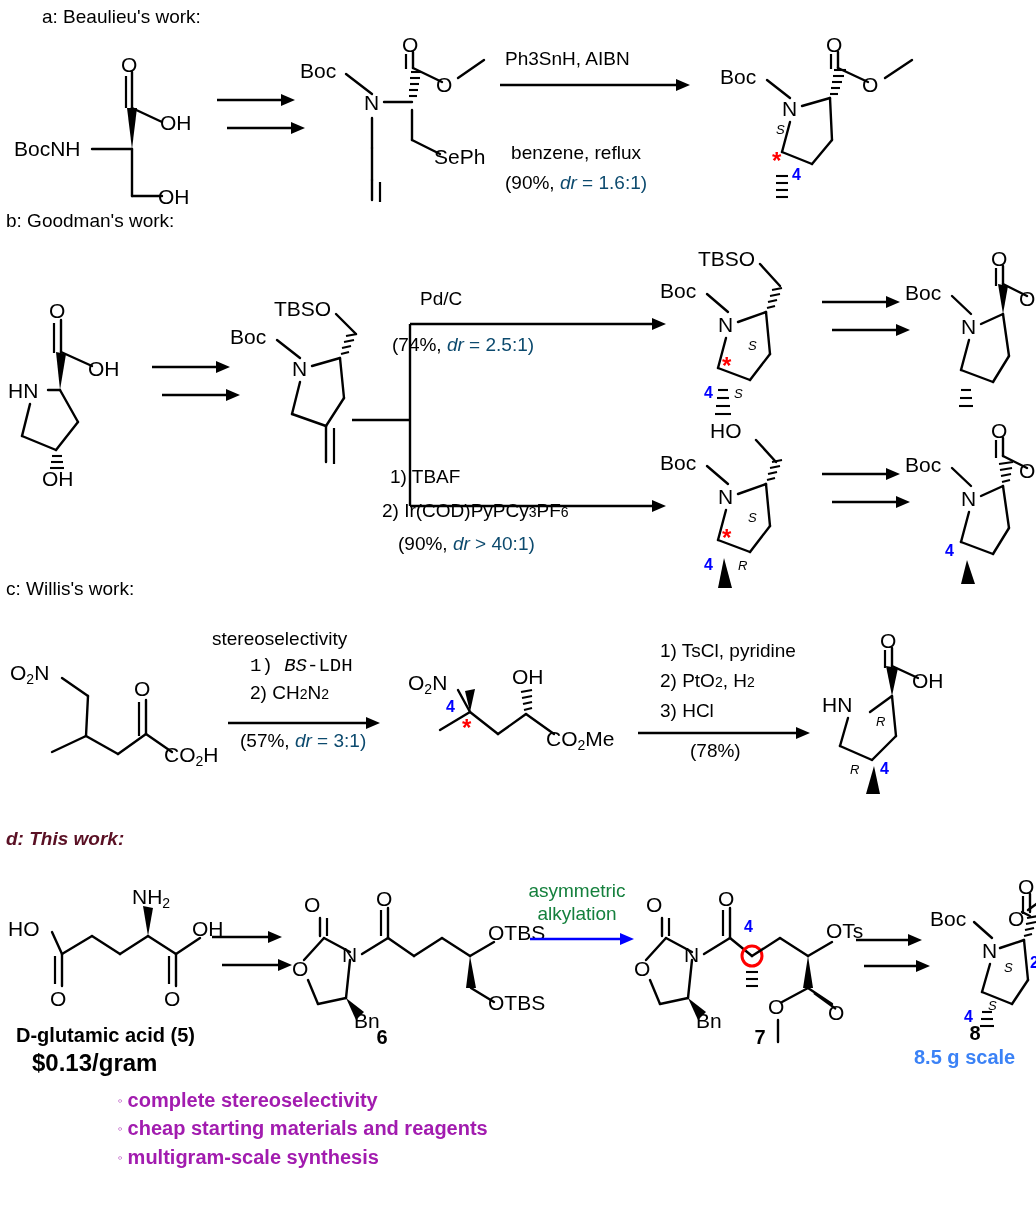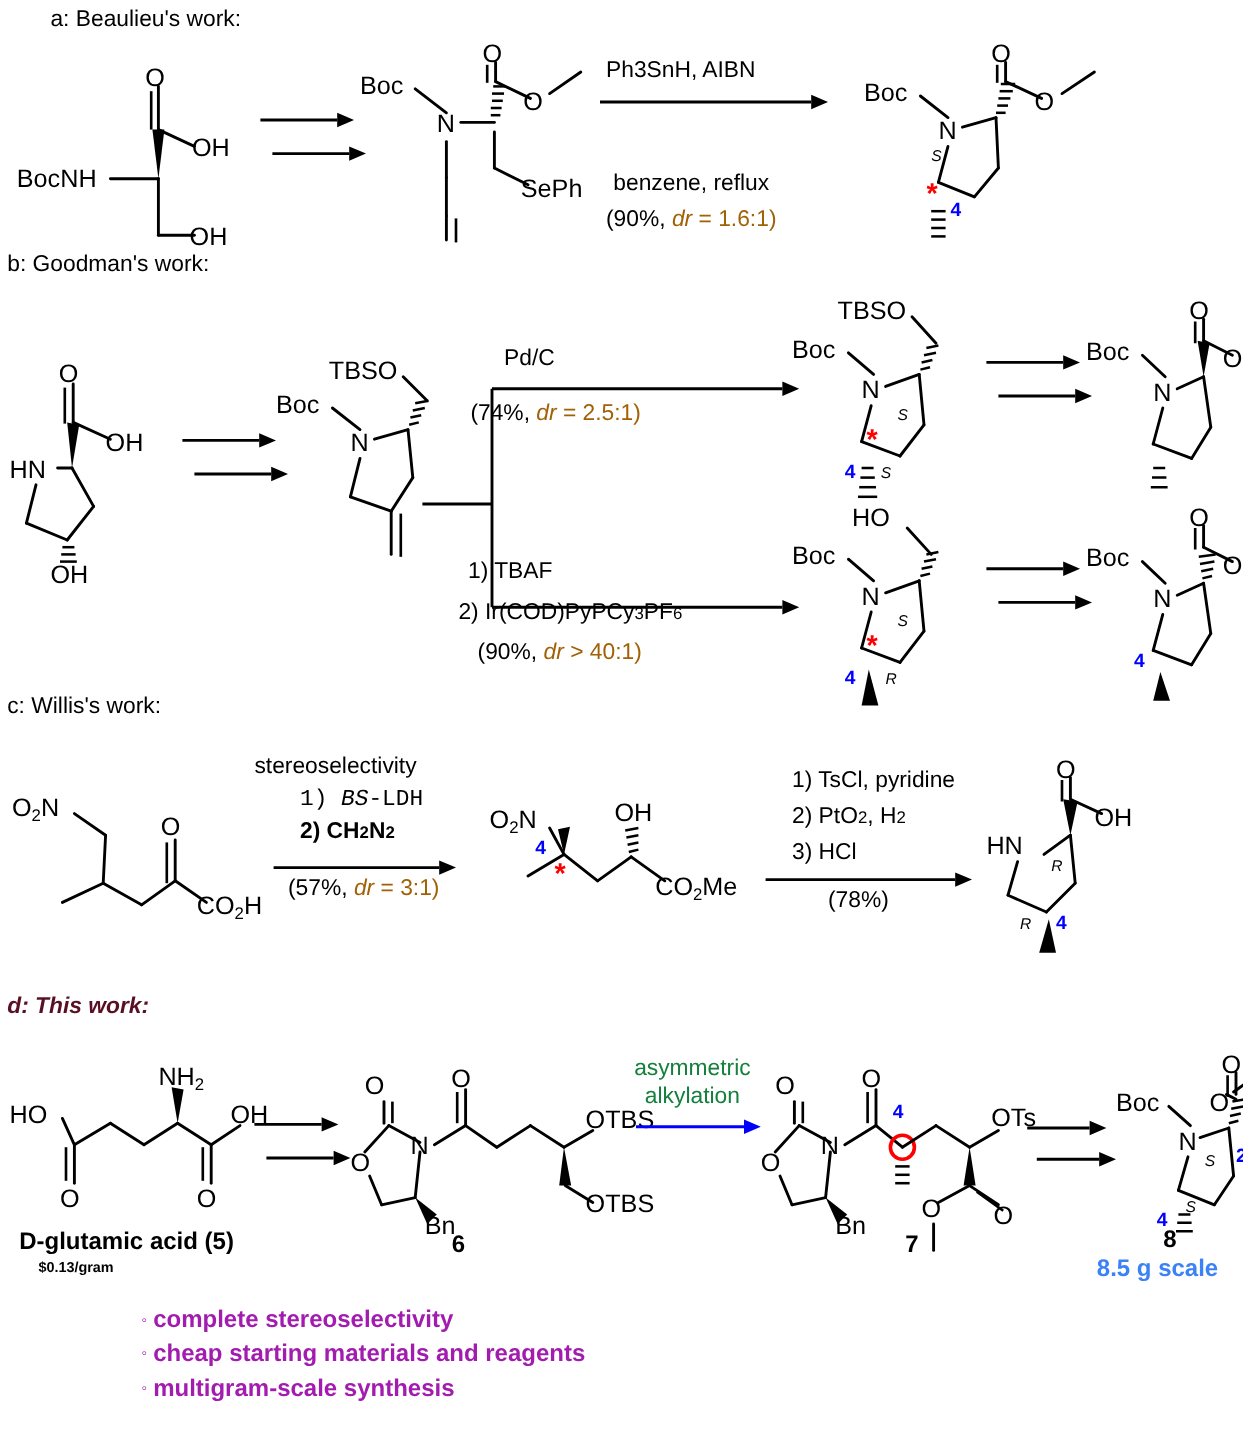--- a/index.html
+++ b/index.html
@@ -2,21 +2,21 @@
 <html><head>
 <meta charset="utf-8">
 <style>
   html,body{margin:0;padding:0;background:#fff;}
   body{width:1036px;height:1211px;position:relative;
        font-family:"Liberation Sans",sans-serif;color:#000;overflow:hidden;}
   .abs{position:absolute;}
   .panel-head{font-size:19px;color:#000;white-space:nowrap;}
   .panel-head.work{color:#5a1024;font-weight:bold;font-style:italic;}
   .cond{font-size:19px;white-space:nowrap;text-align:center;}
-  .cond .red{color:#a16207;}
+  .cond .red{color:#0c4a6e;}
   .cond .it{font-style:italic;}
   .lbl{font-size:19px;white-space:nowrap;}
   .bold{font-weight:bold;}
   .cmpd-num{font-size:20px;font-weight:bold;text-align:center;}
   .maroon{color:#3b82f6;}
   .bullets{position:absolute;left:118px;top:1086px;}
   .bullet{font-size:20px;font-weight:bold;color:#a21caf;white-space:nowrap;
           line-height:1.42;}
   .bullet .dot{font-size:13px;vertical-align:2px;margin-right:5px;}
   svg{display:block;overflow:visible;}
@@ -357,21 +357,21 @@
   <line class="bl" x1="136" y1="86" x2="136" y2="52"></line>
   <line class="bl2" x1="129" y1="88" x2="129" y2="54"></line>
   <text class="at" x="124" y="48">O</text>
   <line class="bl" x1="136" y1="86" x2="162" y2="104"></line>
   <text class="at" x="154" y="114">CO<tspan class="sub" dy="4">2</tspan><tspan dy="-4">H</tspan></text>
 </svg>
 </div>
 
 <div class="abs cond" style="left:212px;top:628px;text-align:left;">stereoselectivity</div>
 <div class="abs cond" style="left:250px;top:655px;text-align:left;font-family:Liberation Mono, monospace;"><span>1) </span><span class="it">BS</span><span>-LDH</span></div>
-<div class="abs cond" style="left:250px;top:682px;text-align:center;font-weight:bold;">2) CH<span style="font-size:14px;">2</span>N<span style="font-size:14px;">2</span></div>
+<div class="abs cond" style="left:250px;top:682px;text-align:center;">2) CH<span style="font-size:14px;">2</span>N<span style="font-size:14px;">2</span></div>
 <div class="abs" style="left:228px;top:716px;">
 <svg width="152" height="14" viewBox="0 0 152 14">
   <line class="arw" x1="0" y1="7" x2="138" y2="7"></line>
       <polygon points="138,1 152,7 138,13"></polygon>
 </svg>
 </div>
 <div class="abs cond" style="left:240px;top:730px;"><span>(57%, </span><span class="red it">dr</span><span class="red"> = 3:1)</span></div>
 
 <div class="abs" style="left:408px;top:658px;">
 <svg width="230" height="110" viewBox="0 0 230 110">
@@ -444,21 +444,21 @@
   <line class="bl" x1="140" y1="48" x2="168" y2="66"></line>
   <line class="bl" x1="168" y1="66" x2="168" y2="98"></line>
   <line class="bl2" x1="161" y1="68" x2="161" y2="96"></line>
   <text class="at" x="156" y="118">O</text>
   <line class="bl" x1="168" y1="66" x2="192" y2="50"></line>
   <text class="at" x="184" y="48">OH</text>
 </svg>
 </div>
 
 <div class="abs bold lbl" style="left:16px;top:1024px;font-size:20px;">D-glutamic acid (5)</div>
-<div class="abs bold lbl" style="left:32px;top:1049px;font-size:12px;">$0.13/gram</div>
+<div class="abs bold lbl" style="left:32px;top:1049px;font-size:24px;">$0.13/gram</div>
 
 <div class="abs" style="left:212px;top:925px;">
 <svg width="80" height="50" viewBox="0 0 80 50">
   <line class="arw" x1="0" y1="12" x2="56" y2="12"></line>
       <polygon points="56,6 70,12 56,18"></polygon>
   <line class="arw" x1="10" y1="40" x2="66" y2="40"></line>
       <polygon points="66,34 80,40 66,46"></polygon>
 </svg>
 </div>
 

